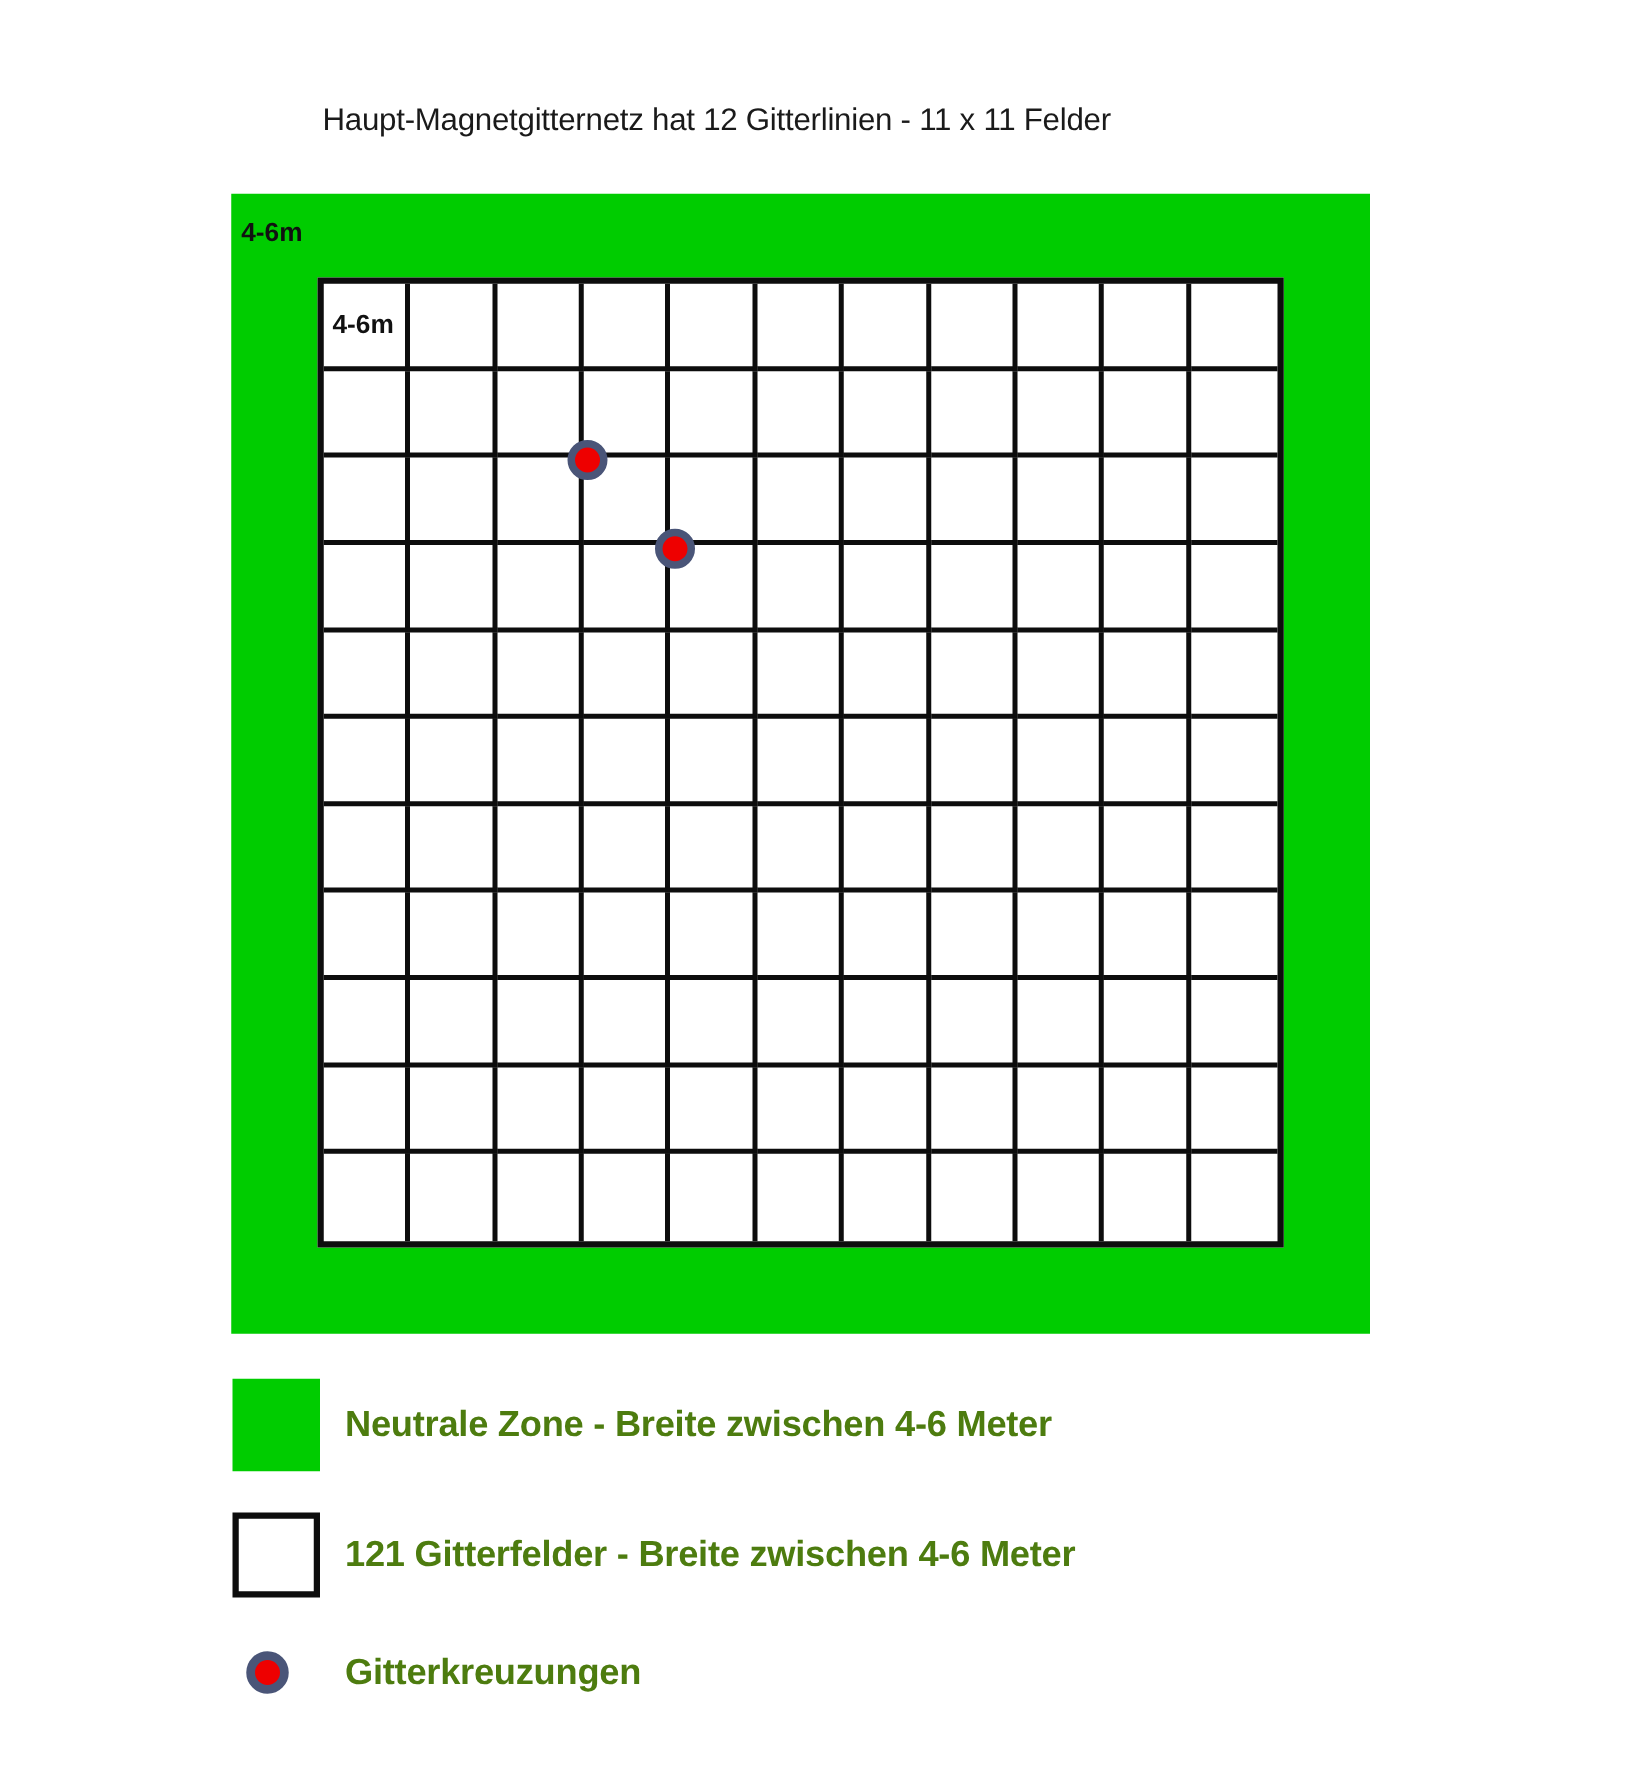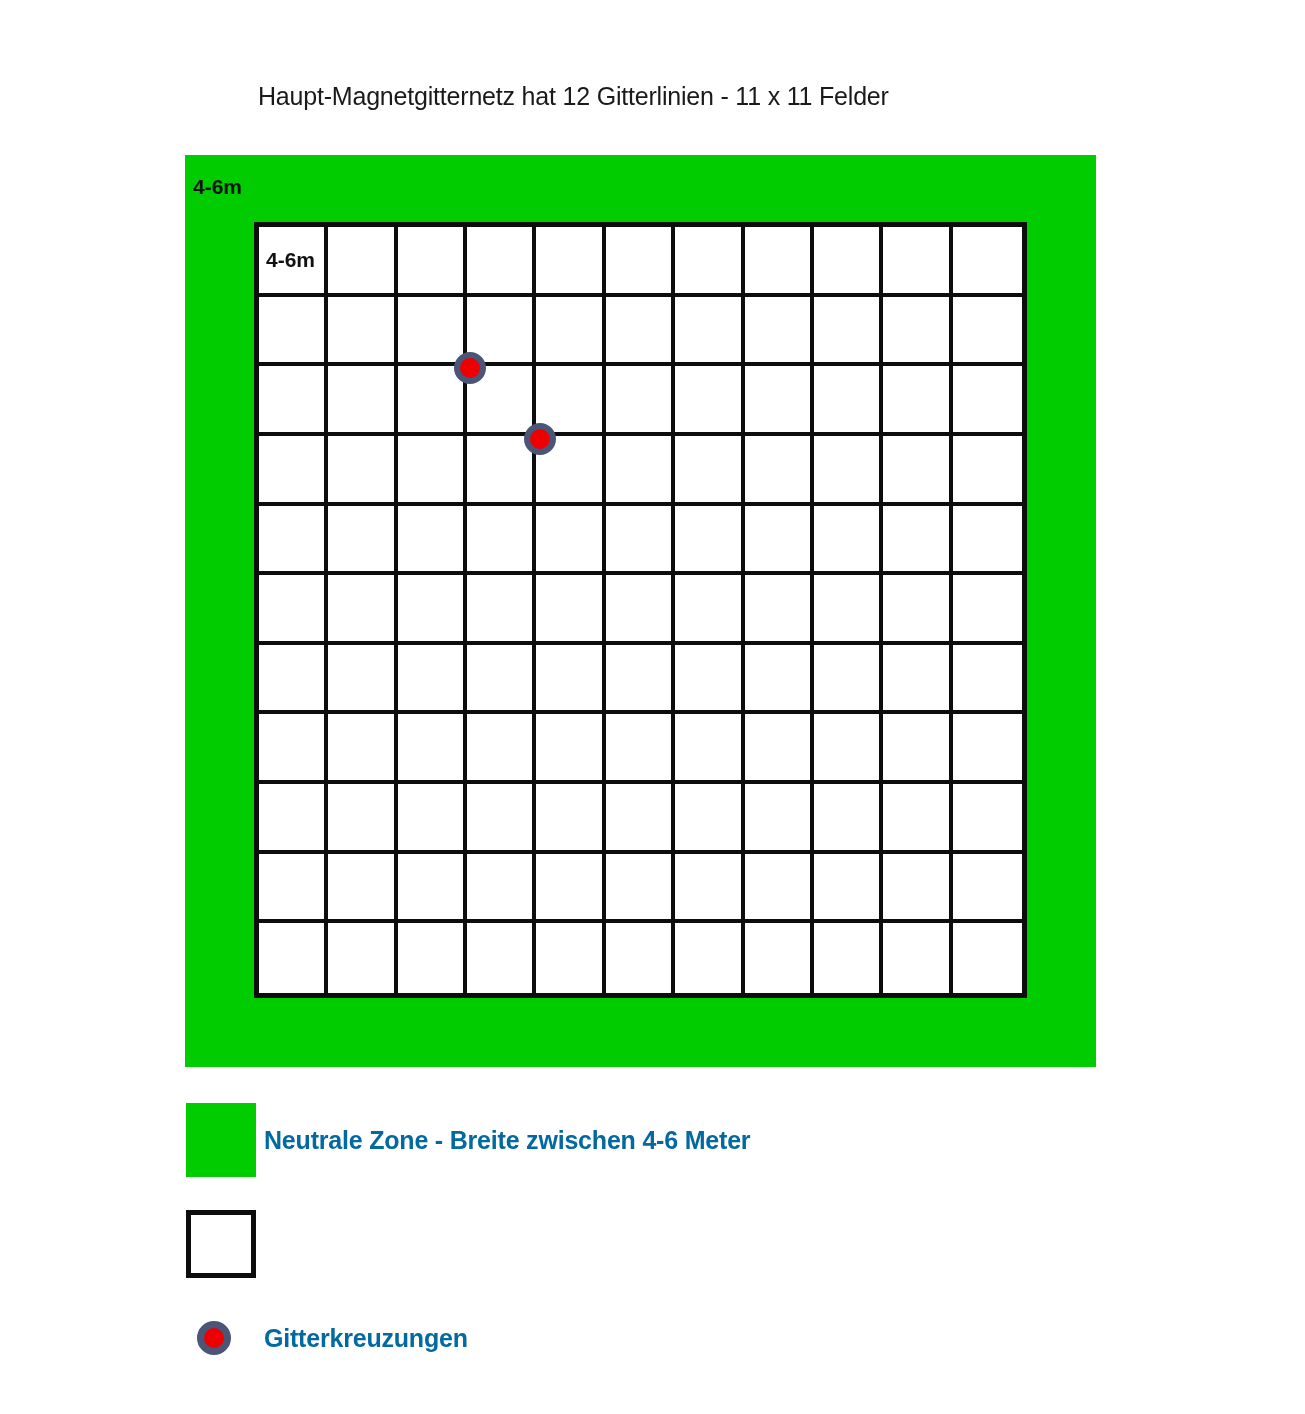--- a/index.html
+++ b/index.html
@@ -135,24 +135,24 @@
     top: 50%;
     transform: translateY(-50%);
     width: 34px;
     height: 34px;
     border-radius: 50%;
     background: #ee0000;
     border: 7px solid #4a5578;
     box-sizing: border-box;
   }
   .legend-label {
-    margin-left: 8px;
-    font-size: 25px;
+    margin-left: 20px;
+    font-size: 29px;
     font-weight: bold;
-    color: #0369a1;
+    color: #4d7c0f;
     white-space: nowrap;
     letter-spacing: -0.2px;
   }
   #legend-row-neutral { top: 0px; }
   #legend-row-cells   { top: 107px; }
   #legend-row-dots    { top: 215px; }
 </style>
 </head>
 <body>
 
@@ -296,20 +296,21 @@
 
 <div id="legend">
 
   <div class="legend-row" id="legend-row-neutral">
     <div class="legend-swatch-green"></div>
     <div class="legend-label">Neutrale Zone - Breite zwischen 4-6 Meter</div>
   </div>
 
   <div class="legend-row" id="legend-row-cells">
     <div class="legend-swatch-white"></div>
+    <div class="legend-label">121 Gitterfelder - Breite zwischen 4-6 Meter</div>
   </div>
 
   <div class="legend-row" id="legend-row-dots">
     <div class="legend-swatch-dot-wrap">
       <div class="legend-dot"></div>
     </div>
     <div class="legend-label">Gitterkreuzungen</div>
   </div>
 
 </div>

